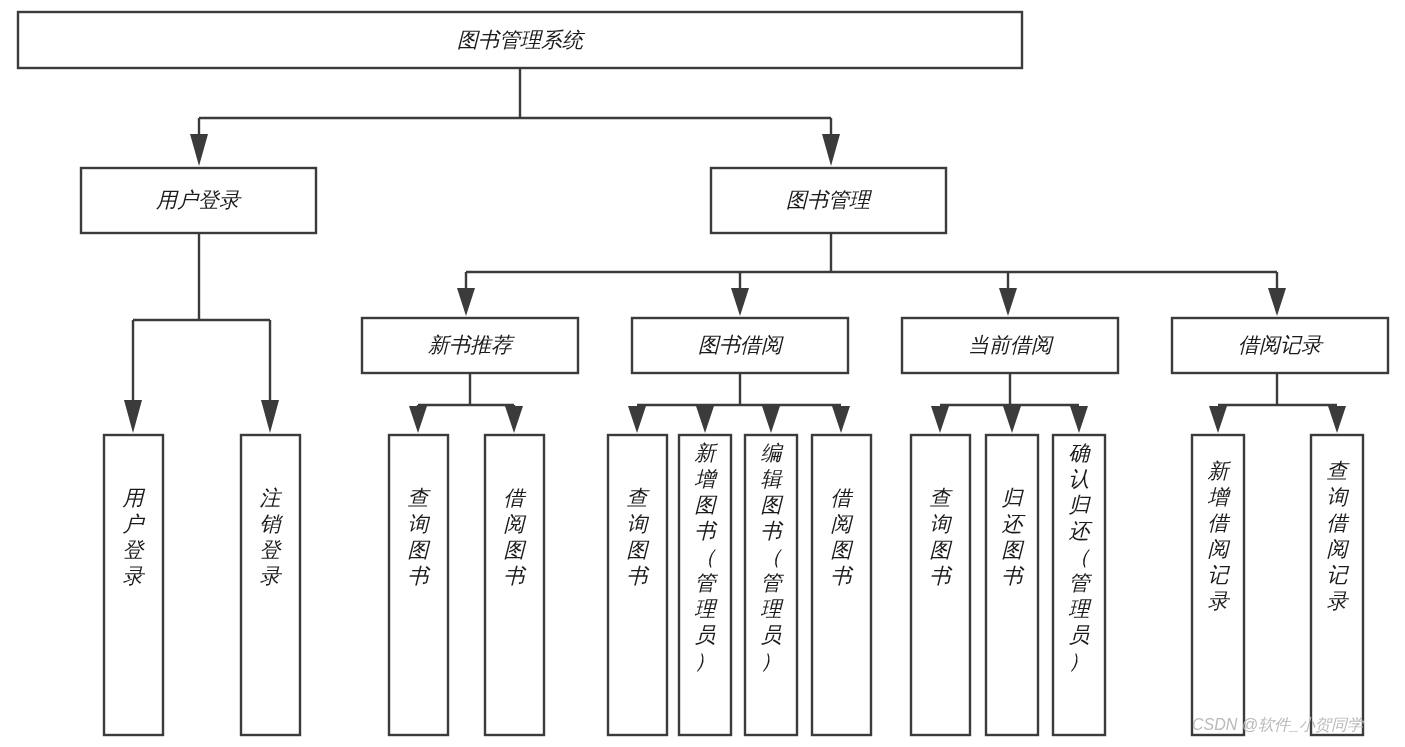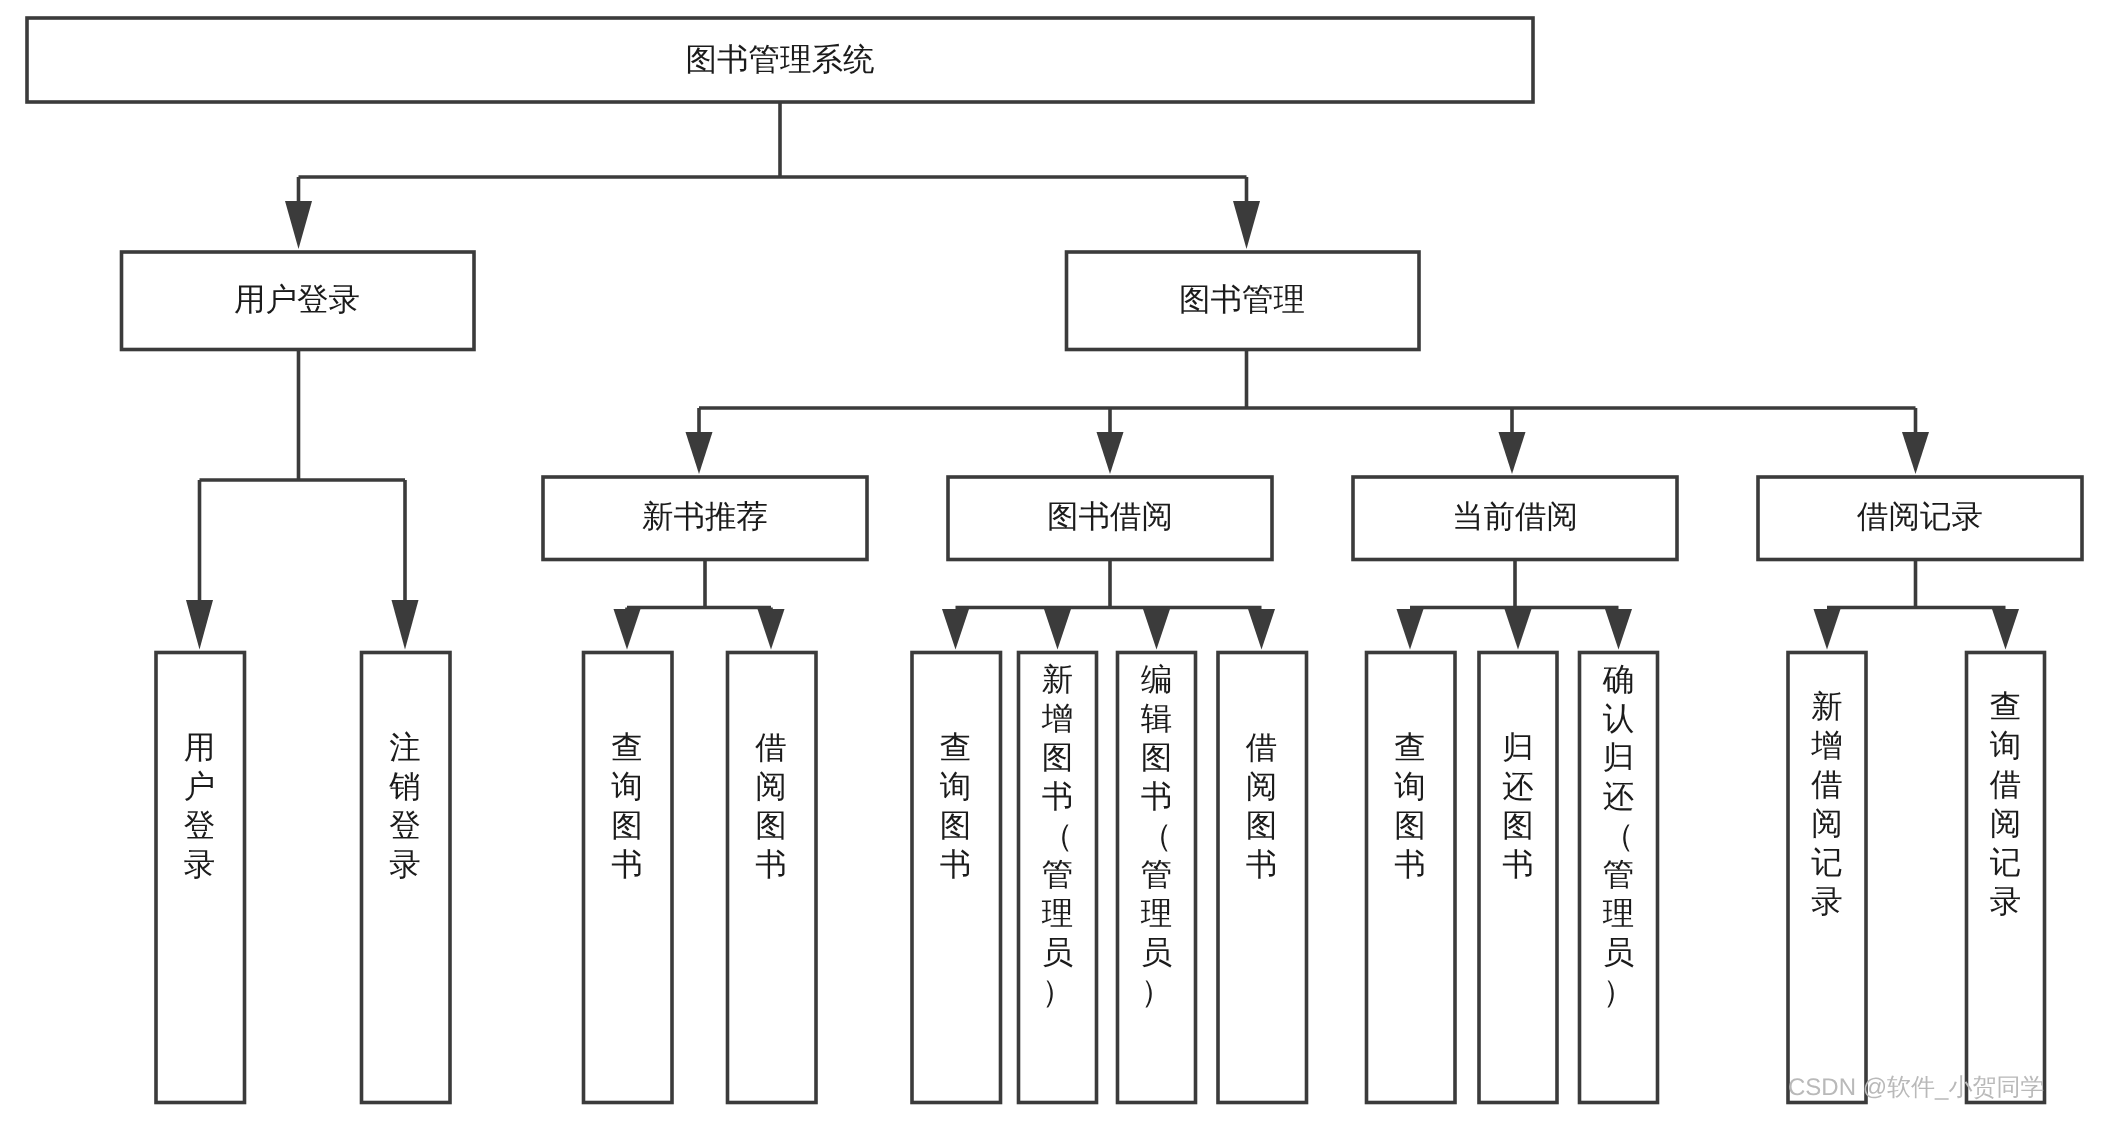--- a/index.html
+++ b/index.html
@@ -13,20 +13,21 @@
     font-family: "Liberation Sans", "DejaVu Sans", sans-serif;
     overflow: hidden;
     position: relative;
   }
   #diagram-root {
     position: absolute;
     left: 0;
     top: 0;
     width: 1405px;
     height: 747px;
+    font-style: italic;
   }
   svg.flowchart {
     display: block;
     width: 1405px;
     height: 747px;
     background: #ffffff;
   }
   .node-box {
     fill: #ffffff;
     stroke: #3b3b3b;

